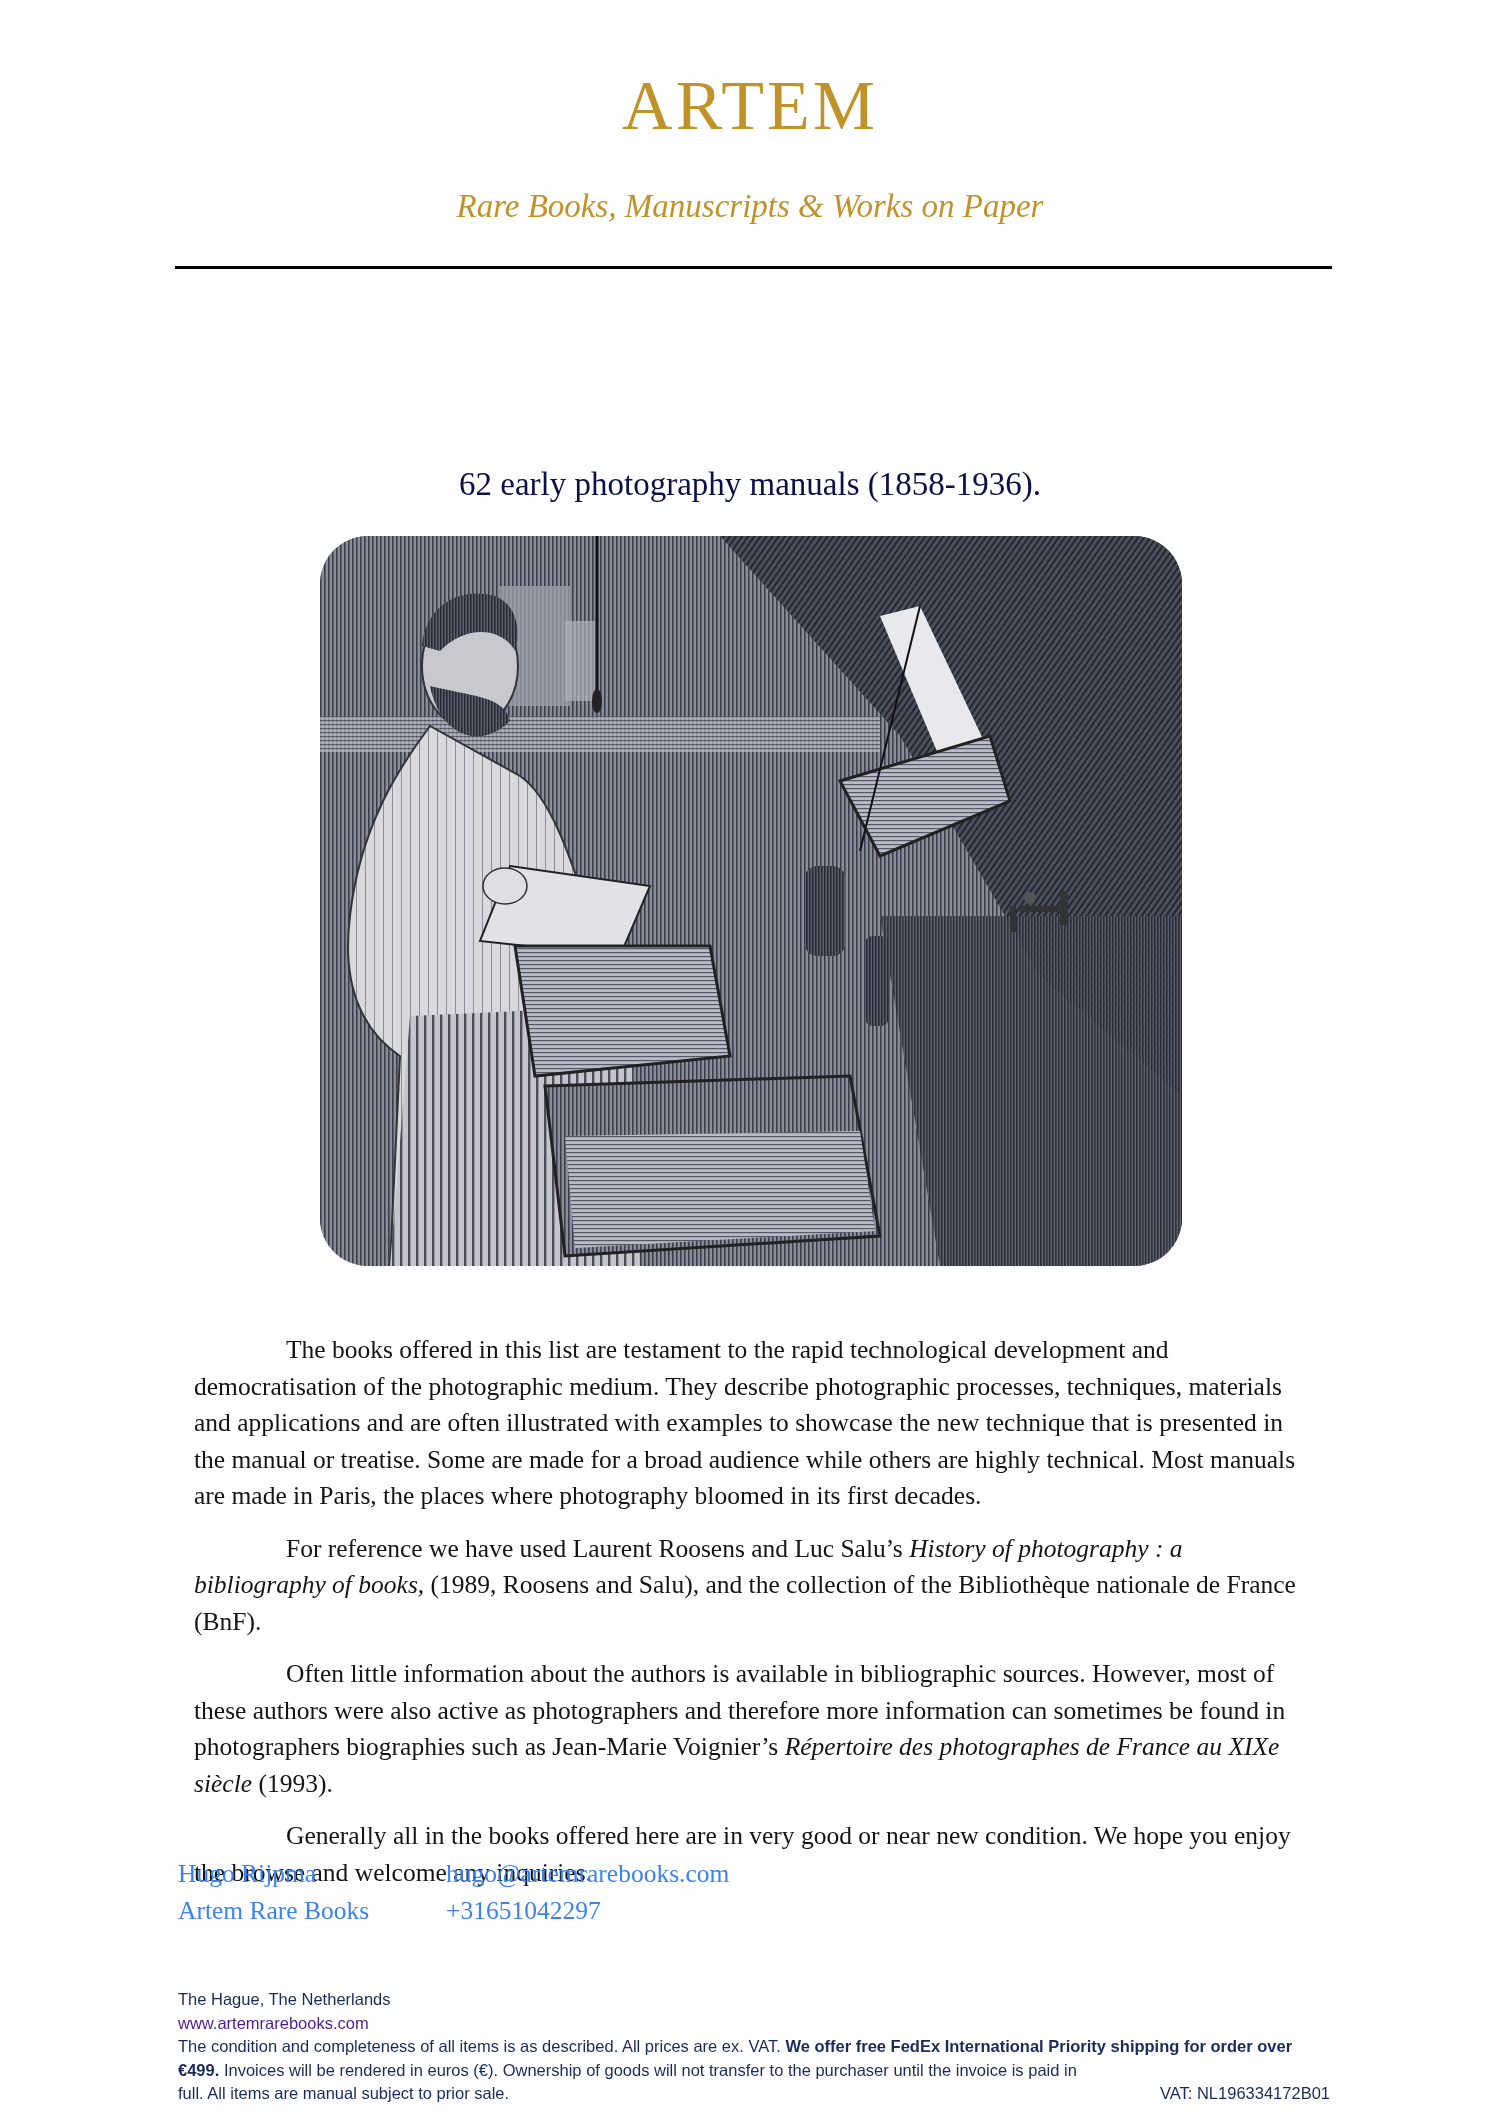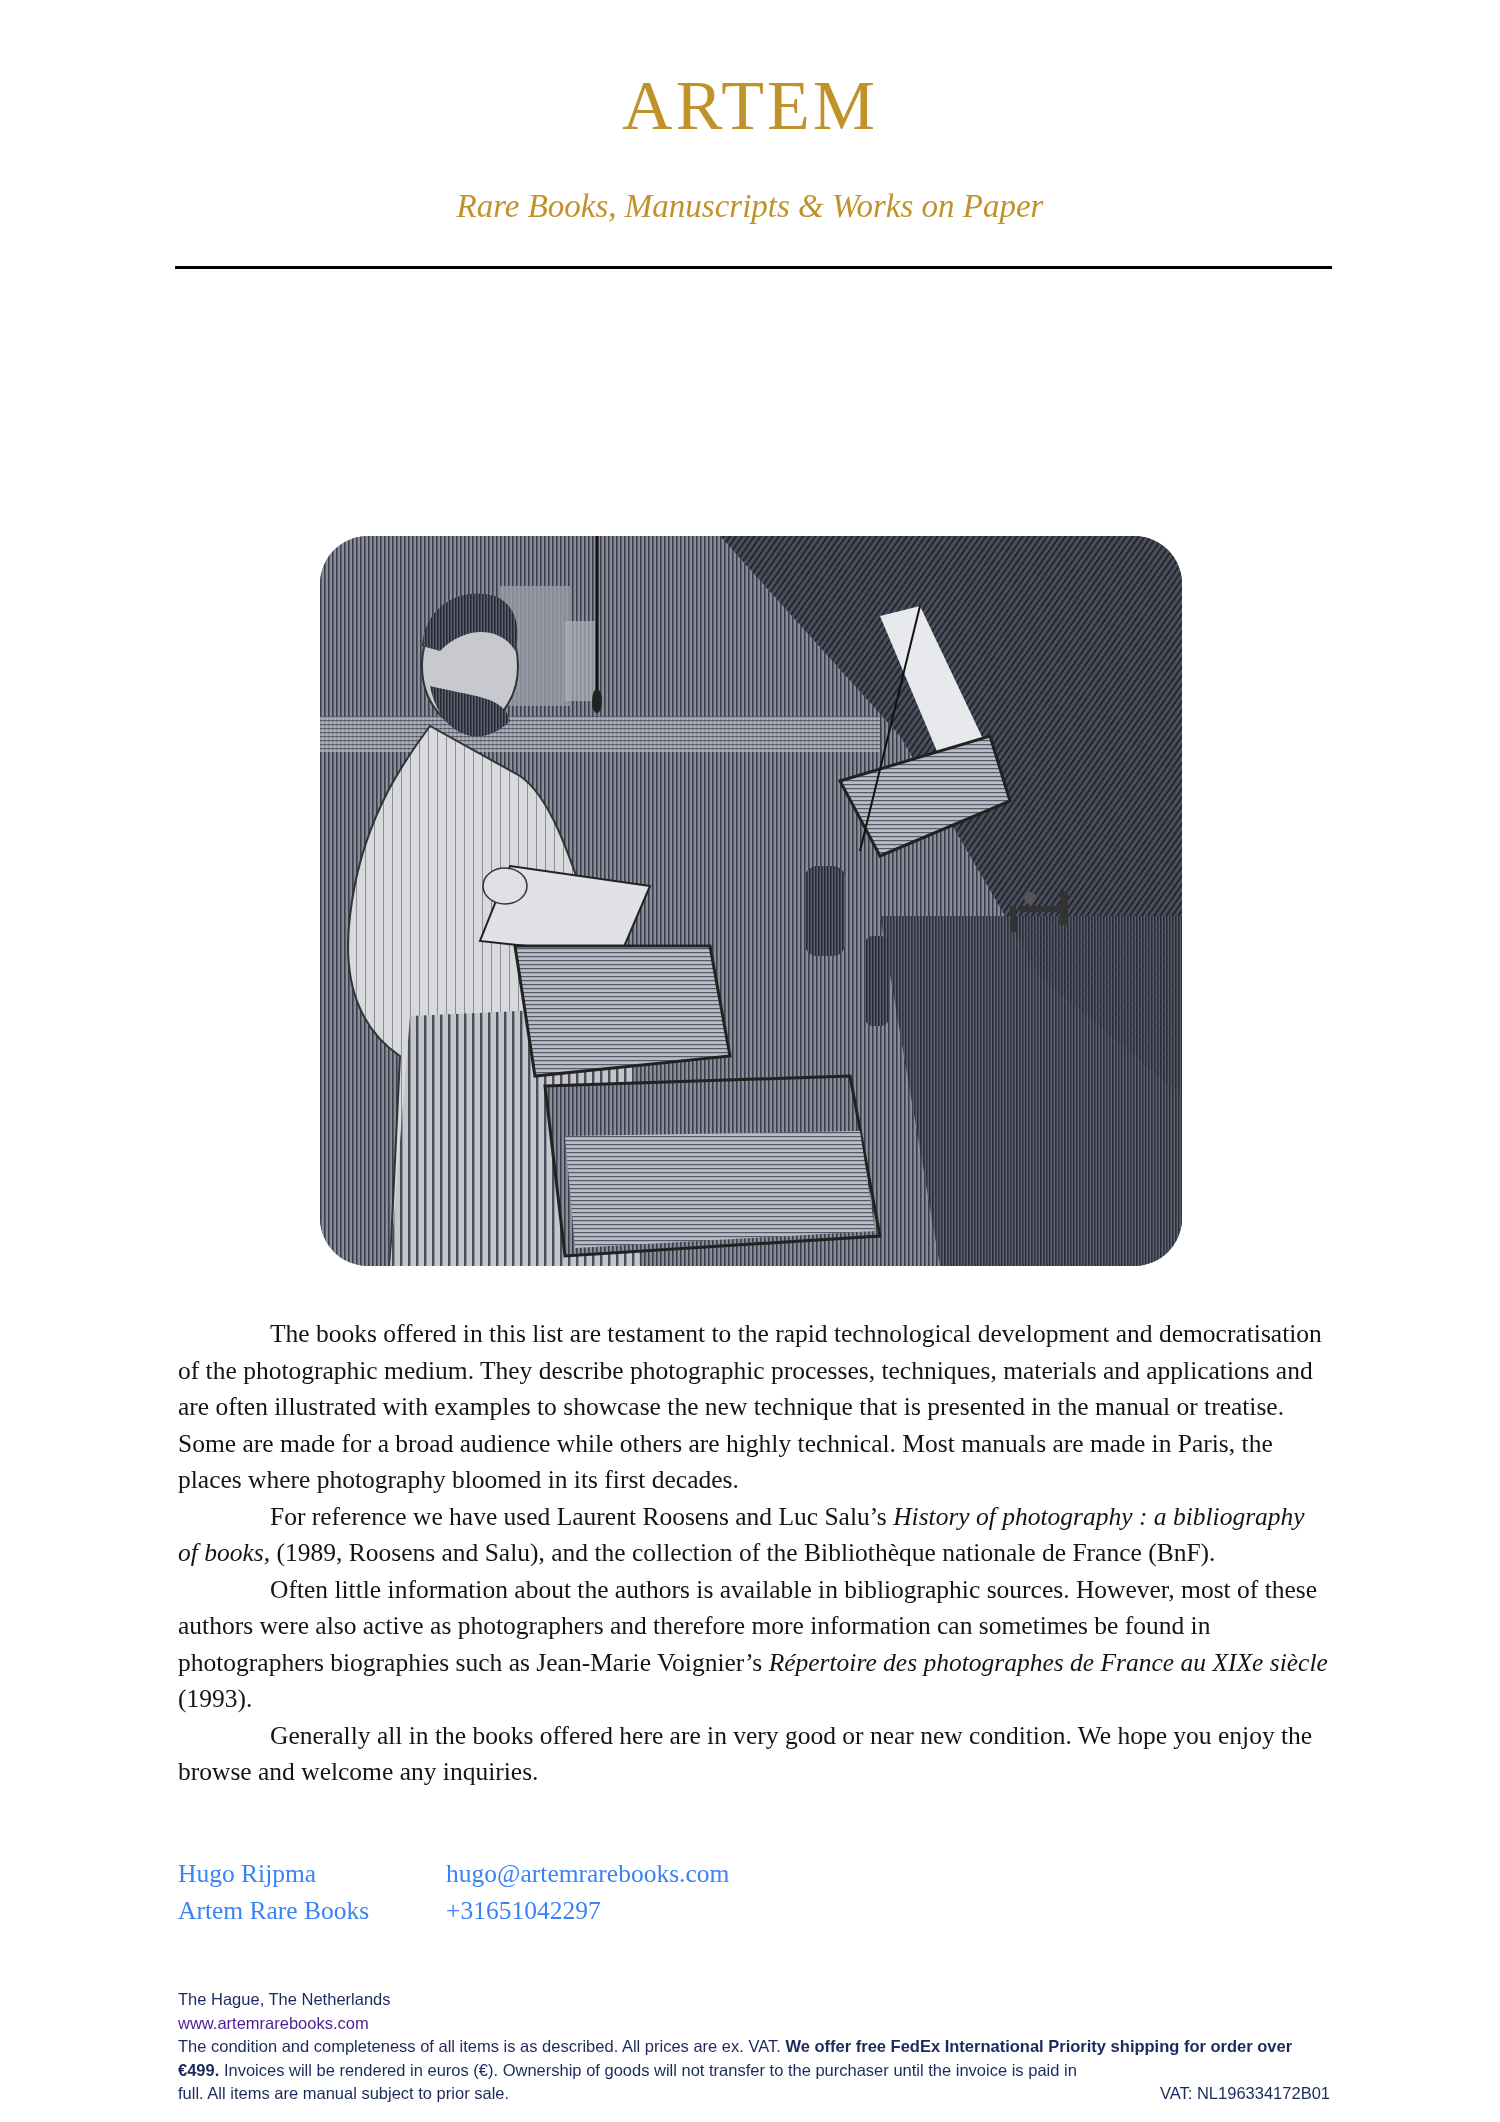--- a/index.html
+++ b/index.html
@@ -14,21 +14,21 @@
 
     .title { position: absolute; left: 0; top: 312px; width: 1500px; text-align: center; color: #0d1048;
              font-family: "DejaVu Serif", "Liberation Serif", serif; font-style: italic; font-size: 88px; line-height: 110px; }
     .subtitle { position: absolute; left: 0; top: 464px; width: 1500px; text-align: center; color: #0d1048;
                 font-family: "Liberation Serif", serif; font-size: 33px; line-height: 40px; }
 
     .illustration { position: absolute; left: 320px; top: 536px; width: 862px; height: 730px; border-radius: 48px; overflow: hidden; background: #6f7380; }
 
     .body { position: absolute; left: 178px; top: 1316px; width: 1152px; color: #141414;
             font-family: "Liberation Serif", serif; font-size: 25.5px; line-height: 36.5px; }
-    .body p { margin: 0; text-indent: 92px; text-align: left; }
+    .body p { margin: 16px; text-indent: 92px; text-align: left; }
     .body em { font-style: italic; }
 
     .contact { position: absolute; left: 178px; top: 1856px; color: #3b82f6; font-family: "Liberation Serif", serif; font-size: 25.5px; line-height: 36.5px; }
     .contact-row { display: flex; }
     .contact-row .c1 { width: 268px; }
 
     .footer { position: absolute; left: 178px; top: 1988px; width: 1152px; color: #1a2a5c; font-family: "Liberation Sans", "DejaVu Sans", sans-serif; font-size: 16.5px; line-height: 23.5px; }
     .footer-row { display: flex; justify-content: space-between; flex-direction: column; }
     .footer a { color: #4c1d95; }
     .footer b { font-weight: bold; }
@@ -37,20 +37,21 @@
 </head>
 <body>
 
 <div class="page">
 
   <div class="brand brand-name">ARTEM</div>
   <div class="brand brand-tag">Rare Books, Manuscripts &amp; Works on Paper</div>
 
   <div class="rule"></div>
 
+  <div class="subtitle">62 early photography manuals (1858-1936).</div>
 
   <div class="illustration" title="Engraving of a bearded photographer in a darkroom lifting a plate from a developing tray, with a hanging plate frame, bottles and a wall tap">
     <svg width="862" height="730" viewBox="0 0 862 730" xmlns="http://www.w3.org/2000/svg">
       <defs>
         <pattern id="vlines" width="4" height="4" patternUnits="userSpaceOnUse">
           <rect width="4" height="4" fill="#8a8e99"></rect>
           <rect width="1.6" height="4" fill="#3a3e4c"></rect>
         </pattern>
         <pattern id="vlinesDark" width="3" height="3" patternUnits="userSpaceOnUse">
           <rect width="3" height="3" fill="#5d616d"></rect>

